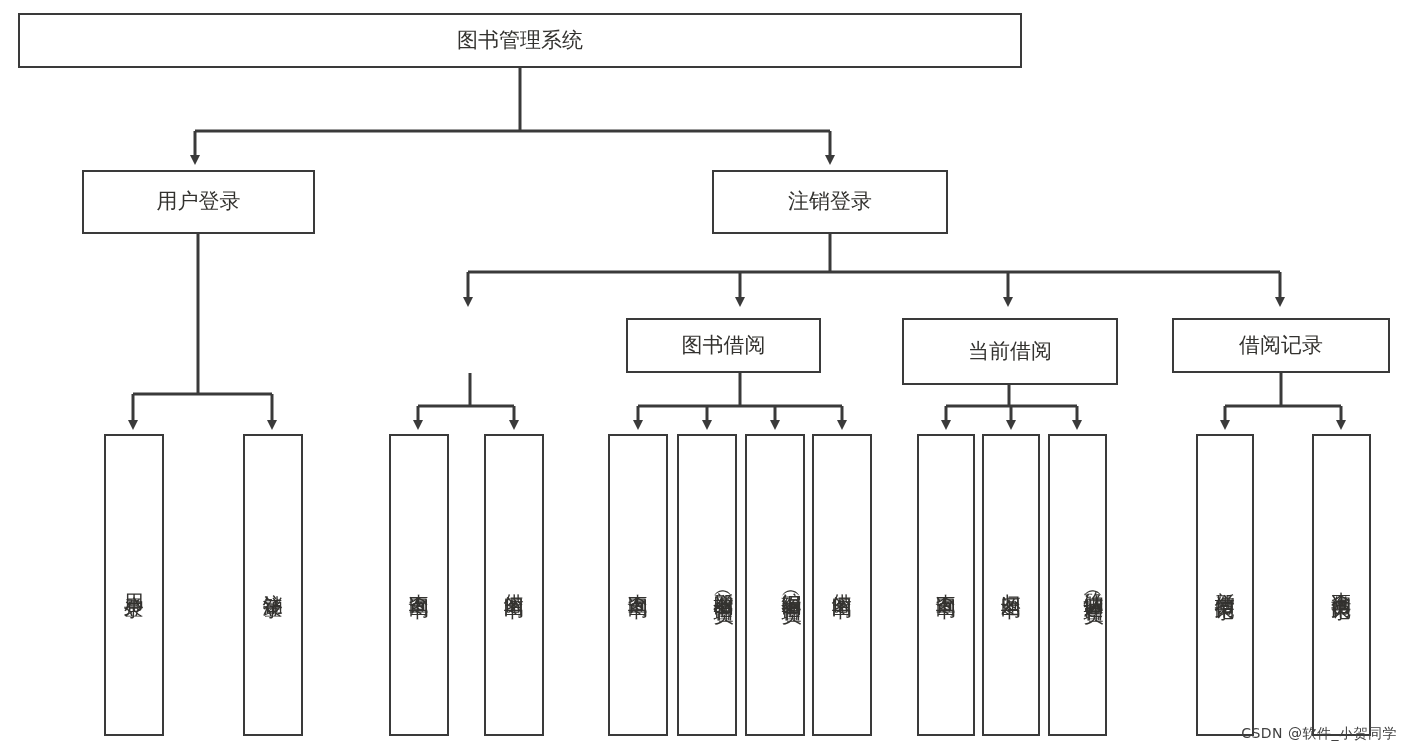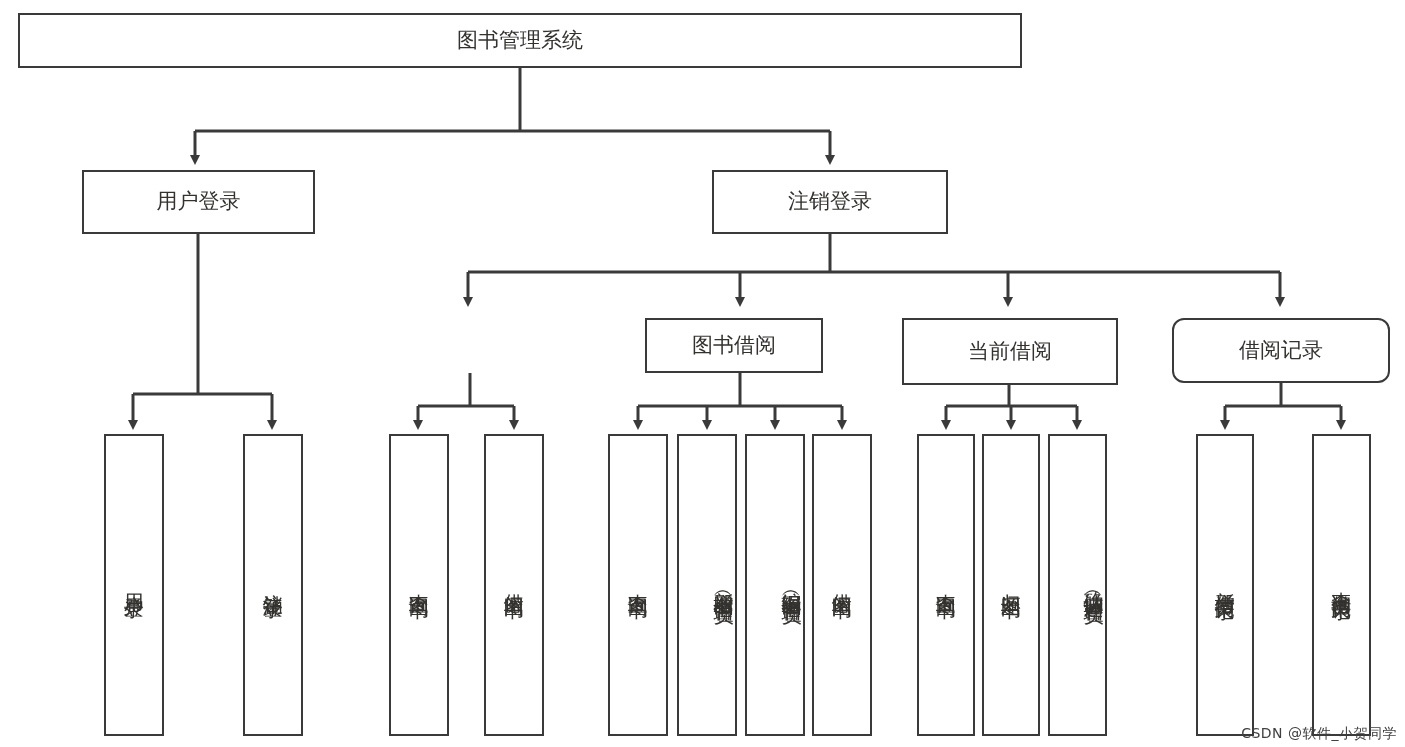--- a/index.html
+++ b/index.html
@@ -132,27 +132,27 @@
     <span>图书管理系统</span>
   </div>
 
   <div class="node h" style="left:82px; top:170px; width:233px; height:64px;">
     <span>用户登录</span>
   </div>
   <div class="node h" style="left:712px; top:170px; width:236px; height:64px;">
     <span>注销登录</span>
   </div>
 
-  <div class="node h" style="left:645px; top:318px; width:178px; height:55px;align-items:center;">
+  <div class="node h" style="left:626px; top:318px; width:195px; height:55px;align-items:center;">
     <span>图书借阅</span>
   </div>
   <div class="node h" style="left:902px; top:318px; width:216px; height:67px;">
     <span>当前借阅</span>
   </div>
-  <div class="node h" style="left:1172px; top:318px; width:218px; height:65px;border-radius:12px;">
+  <div class="node h" style="left:1172px; top:318px; width:218px; height:55px;">
     <span>借阅记录</span>
   </div>
 
   <div class="node v mid" style="left:104px; top:434px; width:60px; height:302px;">
     <span class="txt">用户登录</span>
   </div>
   <div class="node v mid" style="left:243px; top:434px; width:60px; height:302px;">
     <span class="txt">注销登录</span>
   </div>
 

